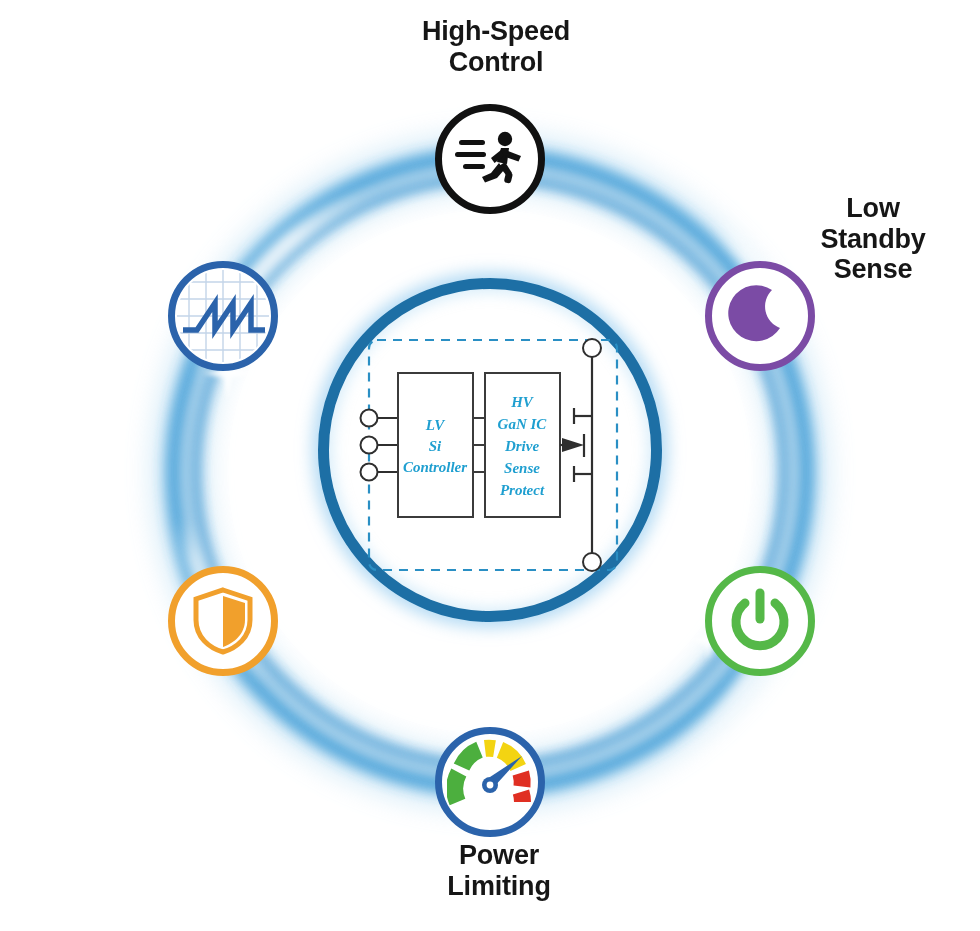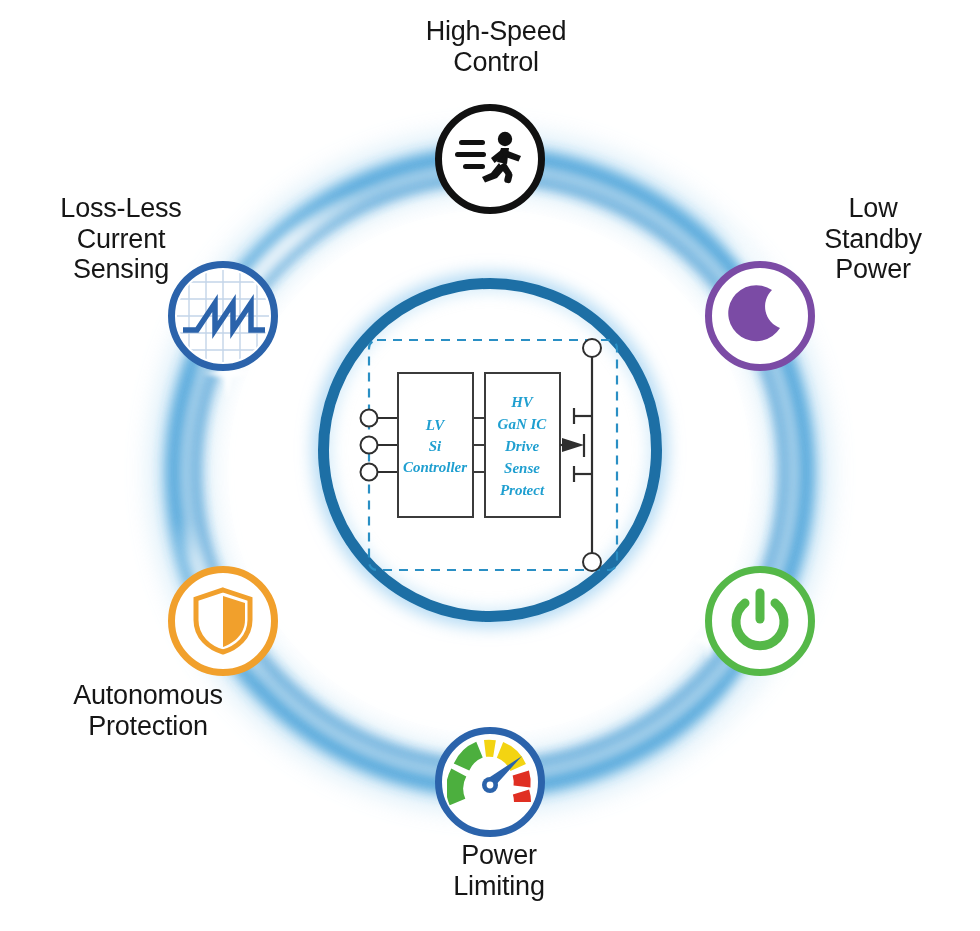--- a/index.html
+++ b/index.html
@@ -81,21 +81,21 @@
   .node-llcs  { left: 168px; top: 261px; }
   .node-lsp   { left: 705px; top: 261px; }
   .node-ap    { left: 168px; top: 566px; }
   .node-hvsu  { left: 705px; top: 566px; }
   .node-pl    { left: 435px; top: 727px; }
 
   
   .label {
     position: absolute;
     color: #161616;
-    font-weight: normal;
+    font-weight: bold;
     font-size: 27px;
     line-height: 1.13;
     letter-spacing: -0.2px;
     white-space: pre-line;
   }
   .label-hsc  { left: 380px; top: 16px;  width: 232px; text-align: center; }
   .label-llcs { left: 30px;  top: 193px; width: 182px; text-align: center; }
   .label-lsp  { left: 788px; top: 193px; width: 170px; text-align: center; }
   .label-ap   { left: 34px;  top: 680px; width: 228px; text-align: center; }
   .label-hvsu { left: 760px; top: 680px; width: 218px; text-align: center; }
@@ -266,41 +266,36 @@
           <line x1="29" y1="0" x2="29" y2="92"></line>
           <line x1="46" y1="0" x2="46" y2="92"></line>
           <line x1="63" y1="0" x2="63" y2="92"></line>
           <line x1="80" y1="0" x2="80" y2="92"></line>
         </g>
 
         <polyline points="6,60 20,60 38,33 38,60 56,33 56,60 74,33 74,60 88,60" fill="none" stroke="#2b63ab" stroke-width="5.5" stroke-linejoin="miter" stroke-linecap="butt"></polyline>
       </g>
     </svg>
   </div>
-  <div class="label label-llcs">Loss-Less
-Current
-Sensing</div>
 
   <div class="node purple node-lsp">
     <svg width="64" height="64" viewBox="0 0 64 64">
       <path d="M 44 6 A 28 28 0 1 0 52 44 A 23 23 0 0 1 44 6 Z" fill="#7b4ba5"></path>
     </svg>
   </div>
   <div class="label label-lsp">Low
 Standby
-Power</div>
+Sense</div>
 
   <div class="node orange node-ap">
     <svg width="62" height="68" viewBox="0 0 62 68">
       <path d="M 31 3 L 58 12 L 58 33 C 58 50 45 61 31 65 C 17 61 4 50 4 33 L 4 12 Z" fill="none" stroke="#f1a02c" stroke-width="5"></path>
       <path d="M 31 9 L 53 16 L 53 33 C 53 47 42 56 31 60 Z" fill="#f1a02c"></path>
     </svg>
   </div>
-  <div class="label label-ap">Autonomous
-Protection</div>
 
   <div class="node green node-hvsu">
     <svg width="64" height="66" viewBox="0 0 64 66">
       <path d="M 17 15 A 24 24 0 1 0 47 15" fill="none" stroke="#55b848" stroke-width="9" stroke-linecap="round"></path>
       <line x1="32" y1="5" x2="32" y2="31" stroke="#55b848" stroke-width="9" stroke-linecap="round"></line>
     </svg>
   </div>
 
   <div class="node bluegauge node-pl">
     <svg width="86" height="86" viewBox="0 0 86 86">

